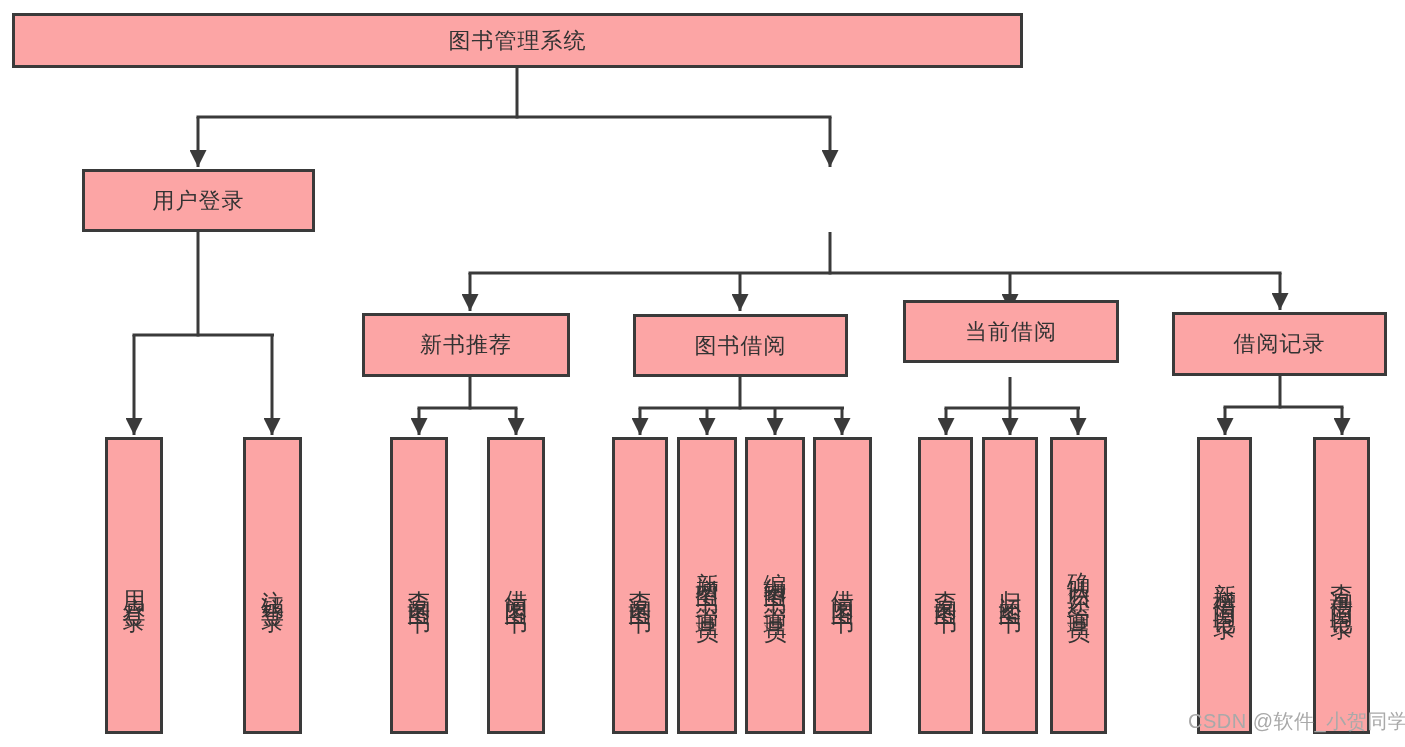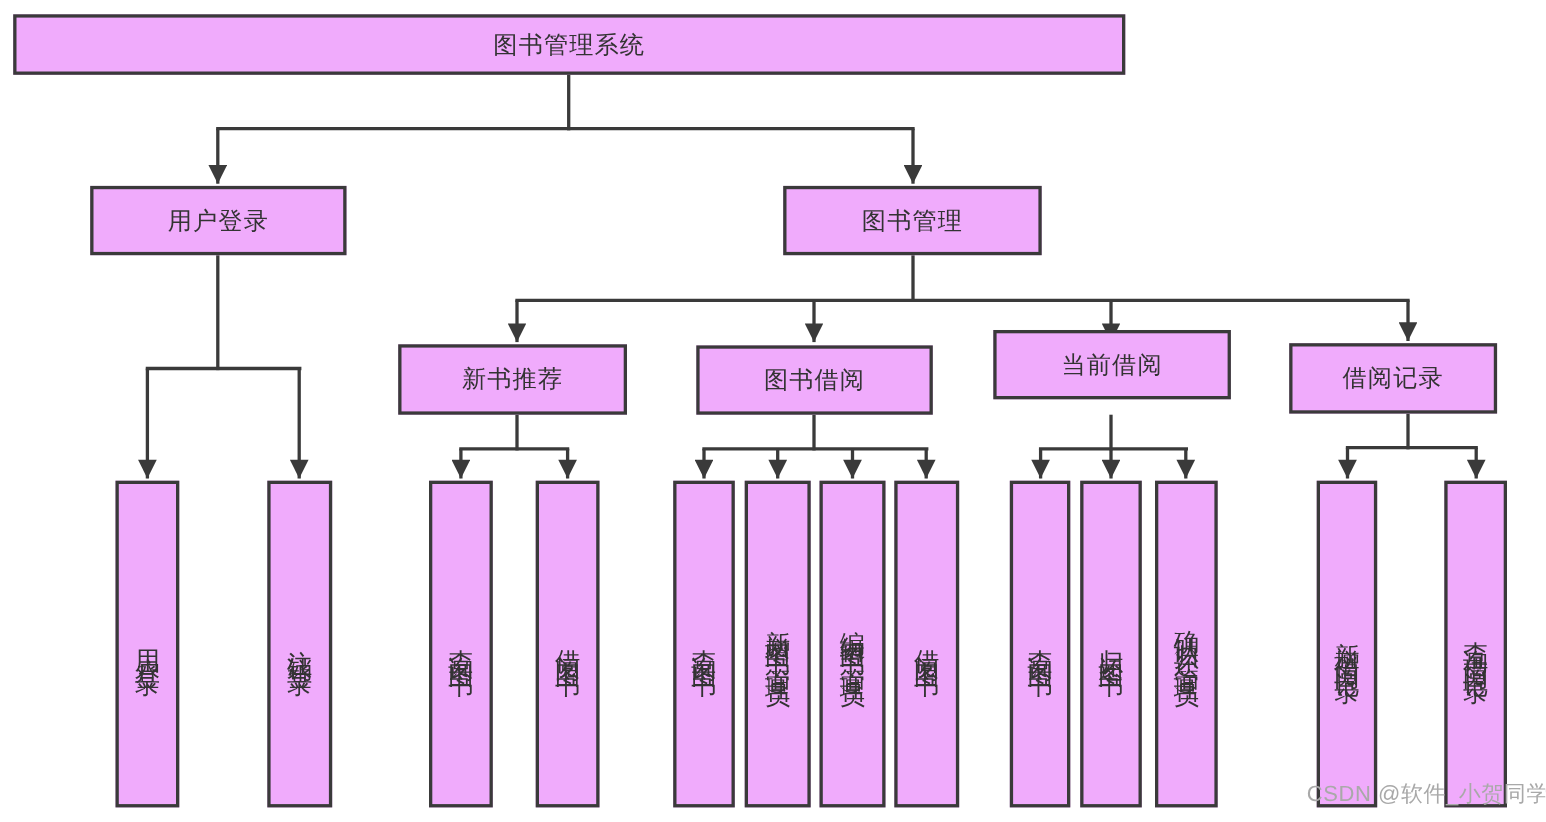--- a/index.html
+++ b/index.html
@@ -14,21 +14,21 @@
     width:1405px;height:747px;
     background:var(--bg);
     font-family:"Liberation Sans","DejaVu Sans",sans-serif;
     overflow:hidden;
   }
   svg.connectors{position:absolute;left:0;top:0;z-index:1;}
   .box{
     position:absolute;
     box-sizing:border-box;
     border:3px solid var(--line);
-    background:#f0abfc;
+    background:#fca5a5;
     display:flex;
     align-items:center;
     justify-content:center;
     color:var(--text);
     z-index:2;
   }
   .box .hlabel{
     font-size:22px;
     letter-spacing:1px;
     white-space:nowrap;
@@ -104,34 +104,31 @@
     </g>
   </svg>
 
   <div class="box" style="left:12px;top:13px;width:1011px;height:55px;">
     <span class="hlabel">图书管理系统</span>
   </div>
 
   <div class="box" style="left:82px;top:169px;width:233px;height:63px;">
     <span class="hlabel">用户登录</span>
   </div>
-  <div class="box" style="left:712px;top:169px;width:235px;height:63px;">
-    <span class="hlabel">图书管理</span>
-  </div>
 
   <div class="box" style="left:362px;top:313px;width:208px;height:64px;">
     <span class="hlabel">新书推荐</span>
   </div>
   <div class="box" style="left:633px;top:314px;width:215px;height:63px;font-family:Liberation Serif, serif;">
     <span class="hlabel">图书借阅</span>
   </div>
   <div class="box" style="left:903px;top:300px;width:216px;height:63px;">
     <span class="hlabel">当前借阅</span>
   </div>
-  <div class="box" style="left:1172px;top:312px;width:189px;height:64px;">
+  <div class="box" style="left:1172px;top:312px;width:215px;height:64px;">
     <span class="hlabel">借阅记录</span>
   </div>
 
   <div class="box" style="left:105px;top:437px;width:58px;height:297px;">
     <span class="vlabel">用户登录</span>
   </div>
   <div class="box" style="left:243px;top:437px;width:59px;height:297px;">
     <span class="vlabel">注销登录</span>
   </div>
 

